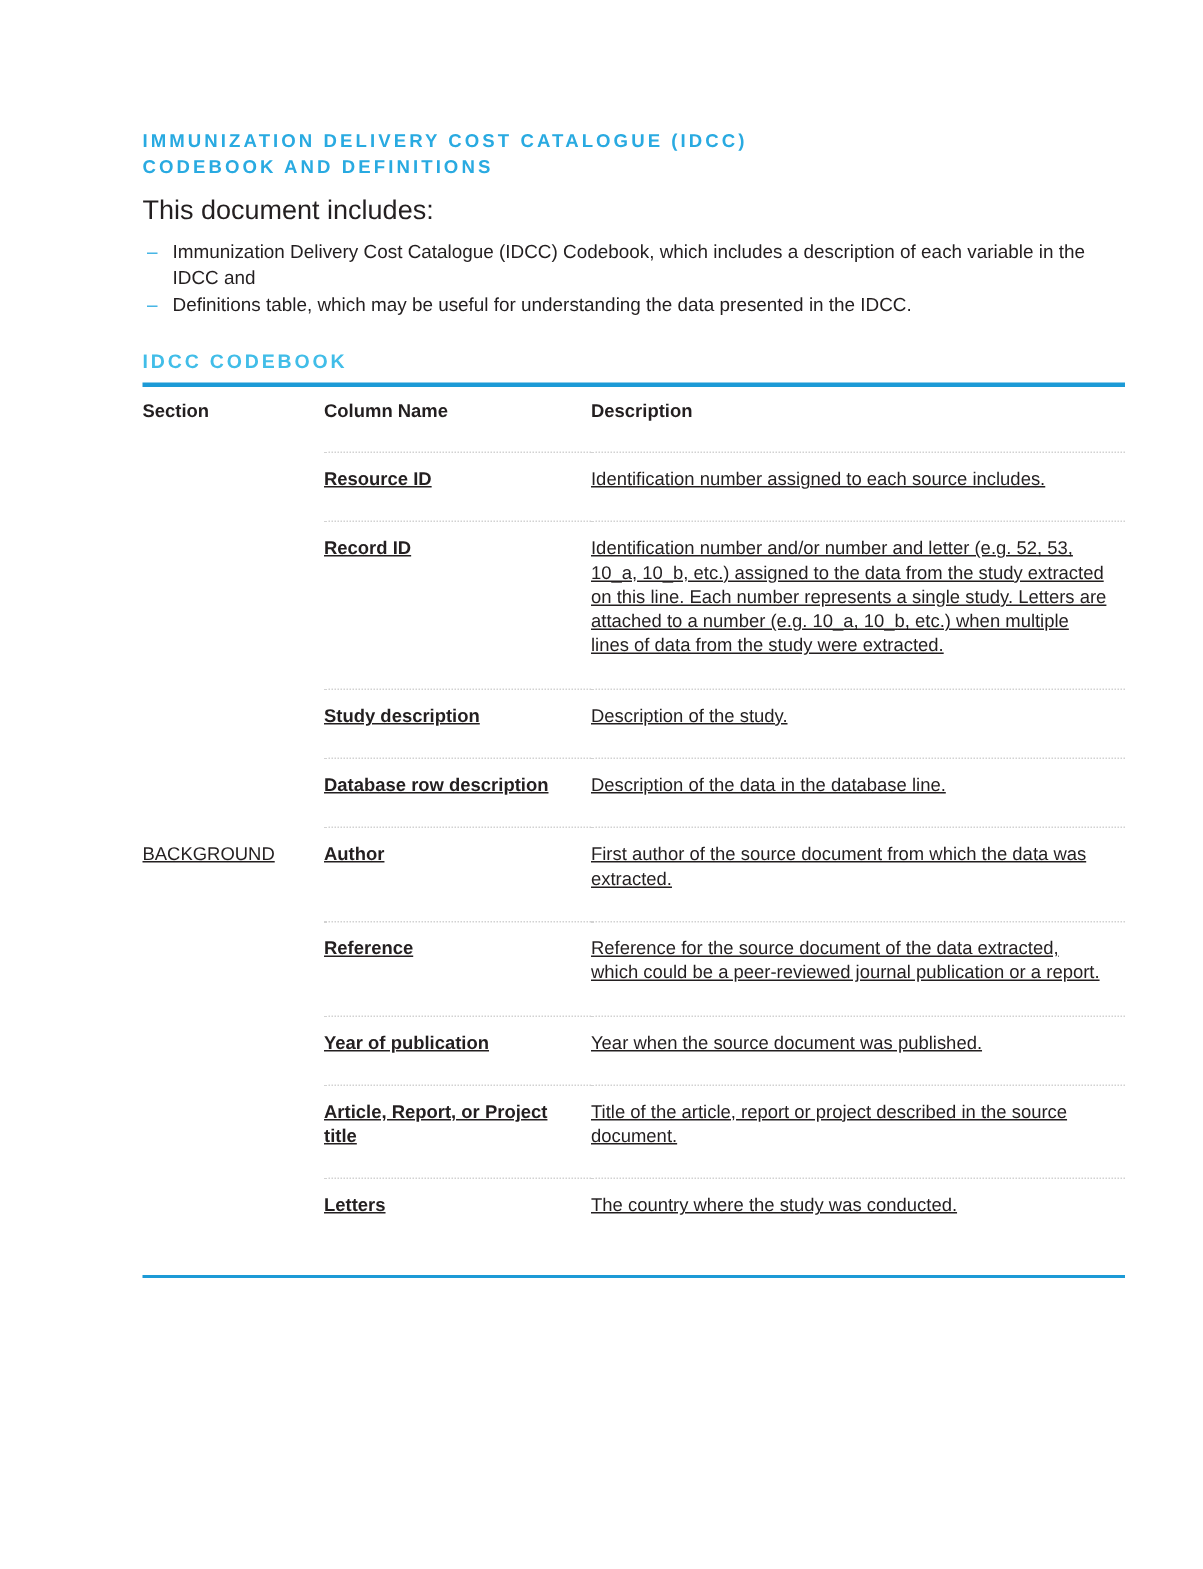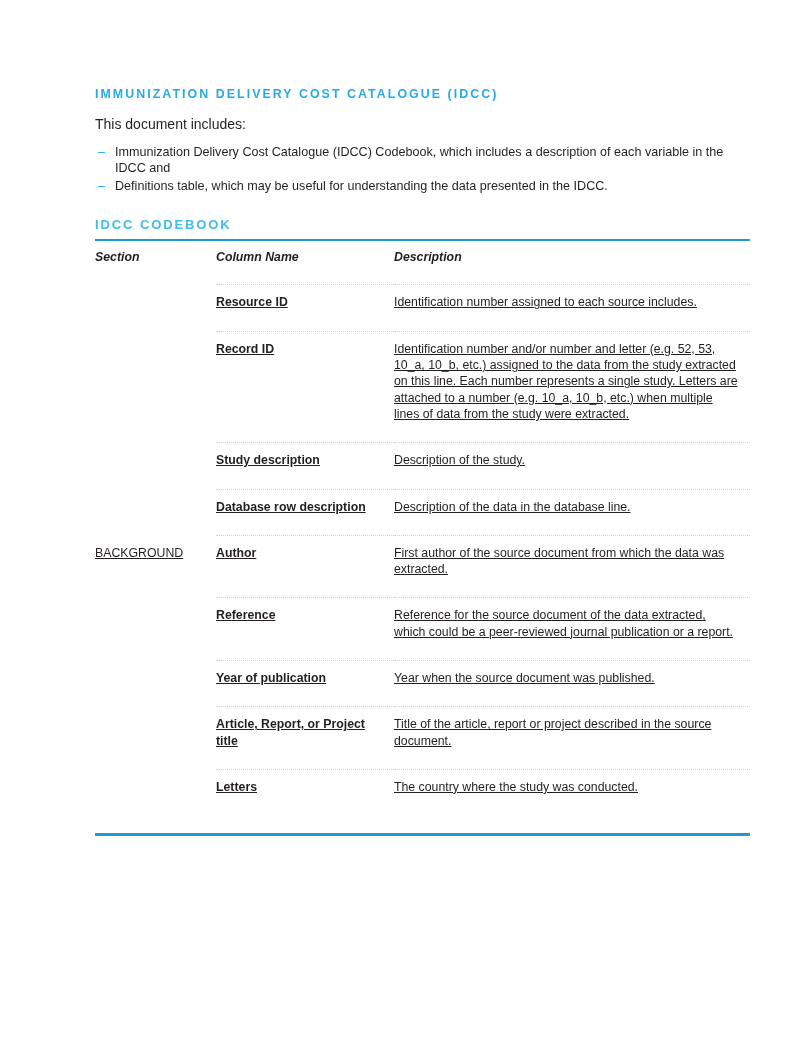--- a/index.html
+++ b/index.html
@@ -40,21 +40,21 @@
     color: #29aae1;
     letter-spacing: 2.05px;
     line-height: 16.5px;
     margin: 0 0 0 0;
     text-transform: uppercase;
   }
   .doc-title .line { display: block; white-space: nowrap; }
 
   
   .intro-lead {
-    font-size: 14px;
+    font-size: 18px;
     line-height: 17px;
     margin: 13px 0 0 0;
     color: #231f20;
   }
 
   .bullet-list {
     margin: 11px 0 0 0;
     padding: 0;
     list-style: none;
   }
@@ -109,21 +109,20 @@
   table.codebook col.c-desc    { width: 356px; }
 
   table.codebook th {
     text-align: left;
     font-size: 12.3px;
     font-weight: bold;
     color: #231f20;
     padding: 9px 8px 20px 0;
     vertical-align: top;
     border: none;
-    font-style: italic;
   }
 
   table.codebook td {
     vertical-align: top;
     font-size: 12.3px;
     line-height: 16.3px;
     padding: 9px 10px 20px 0;
     border-top: 1px dotted #d2d2d2;
     text-decoration: underline;
   }
@@ -146,20 +145,21 @@
   }
 </style>
 </head>
 <body>
 
 <div class="page">
   <div class="content">
 
     <h1 class="doc-title">
       <span class="line">IMMUNIZATION DELIVERY COST CATALOGUE (IDCC)</span>
+      <span class="line">CODEBOOK AND DEFINITIONS</span>
     </h1>
 
     <p class="intro-lead">This document includes:</p>
 
     <ul class="bullet-list">
       <li>
         <span class="dash">–</span>
         <span>Immunization Delivery Cost Catalogue (IDCC) Codebook, which includes a description of each variable in the IDCC and</span>
       </li>
       <li>

